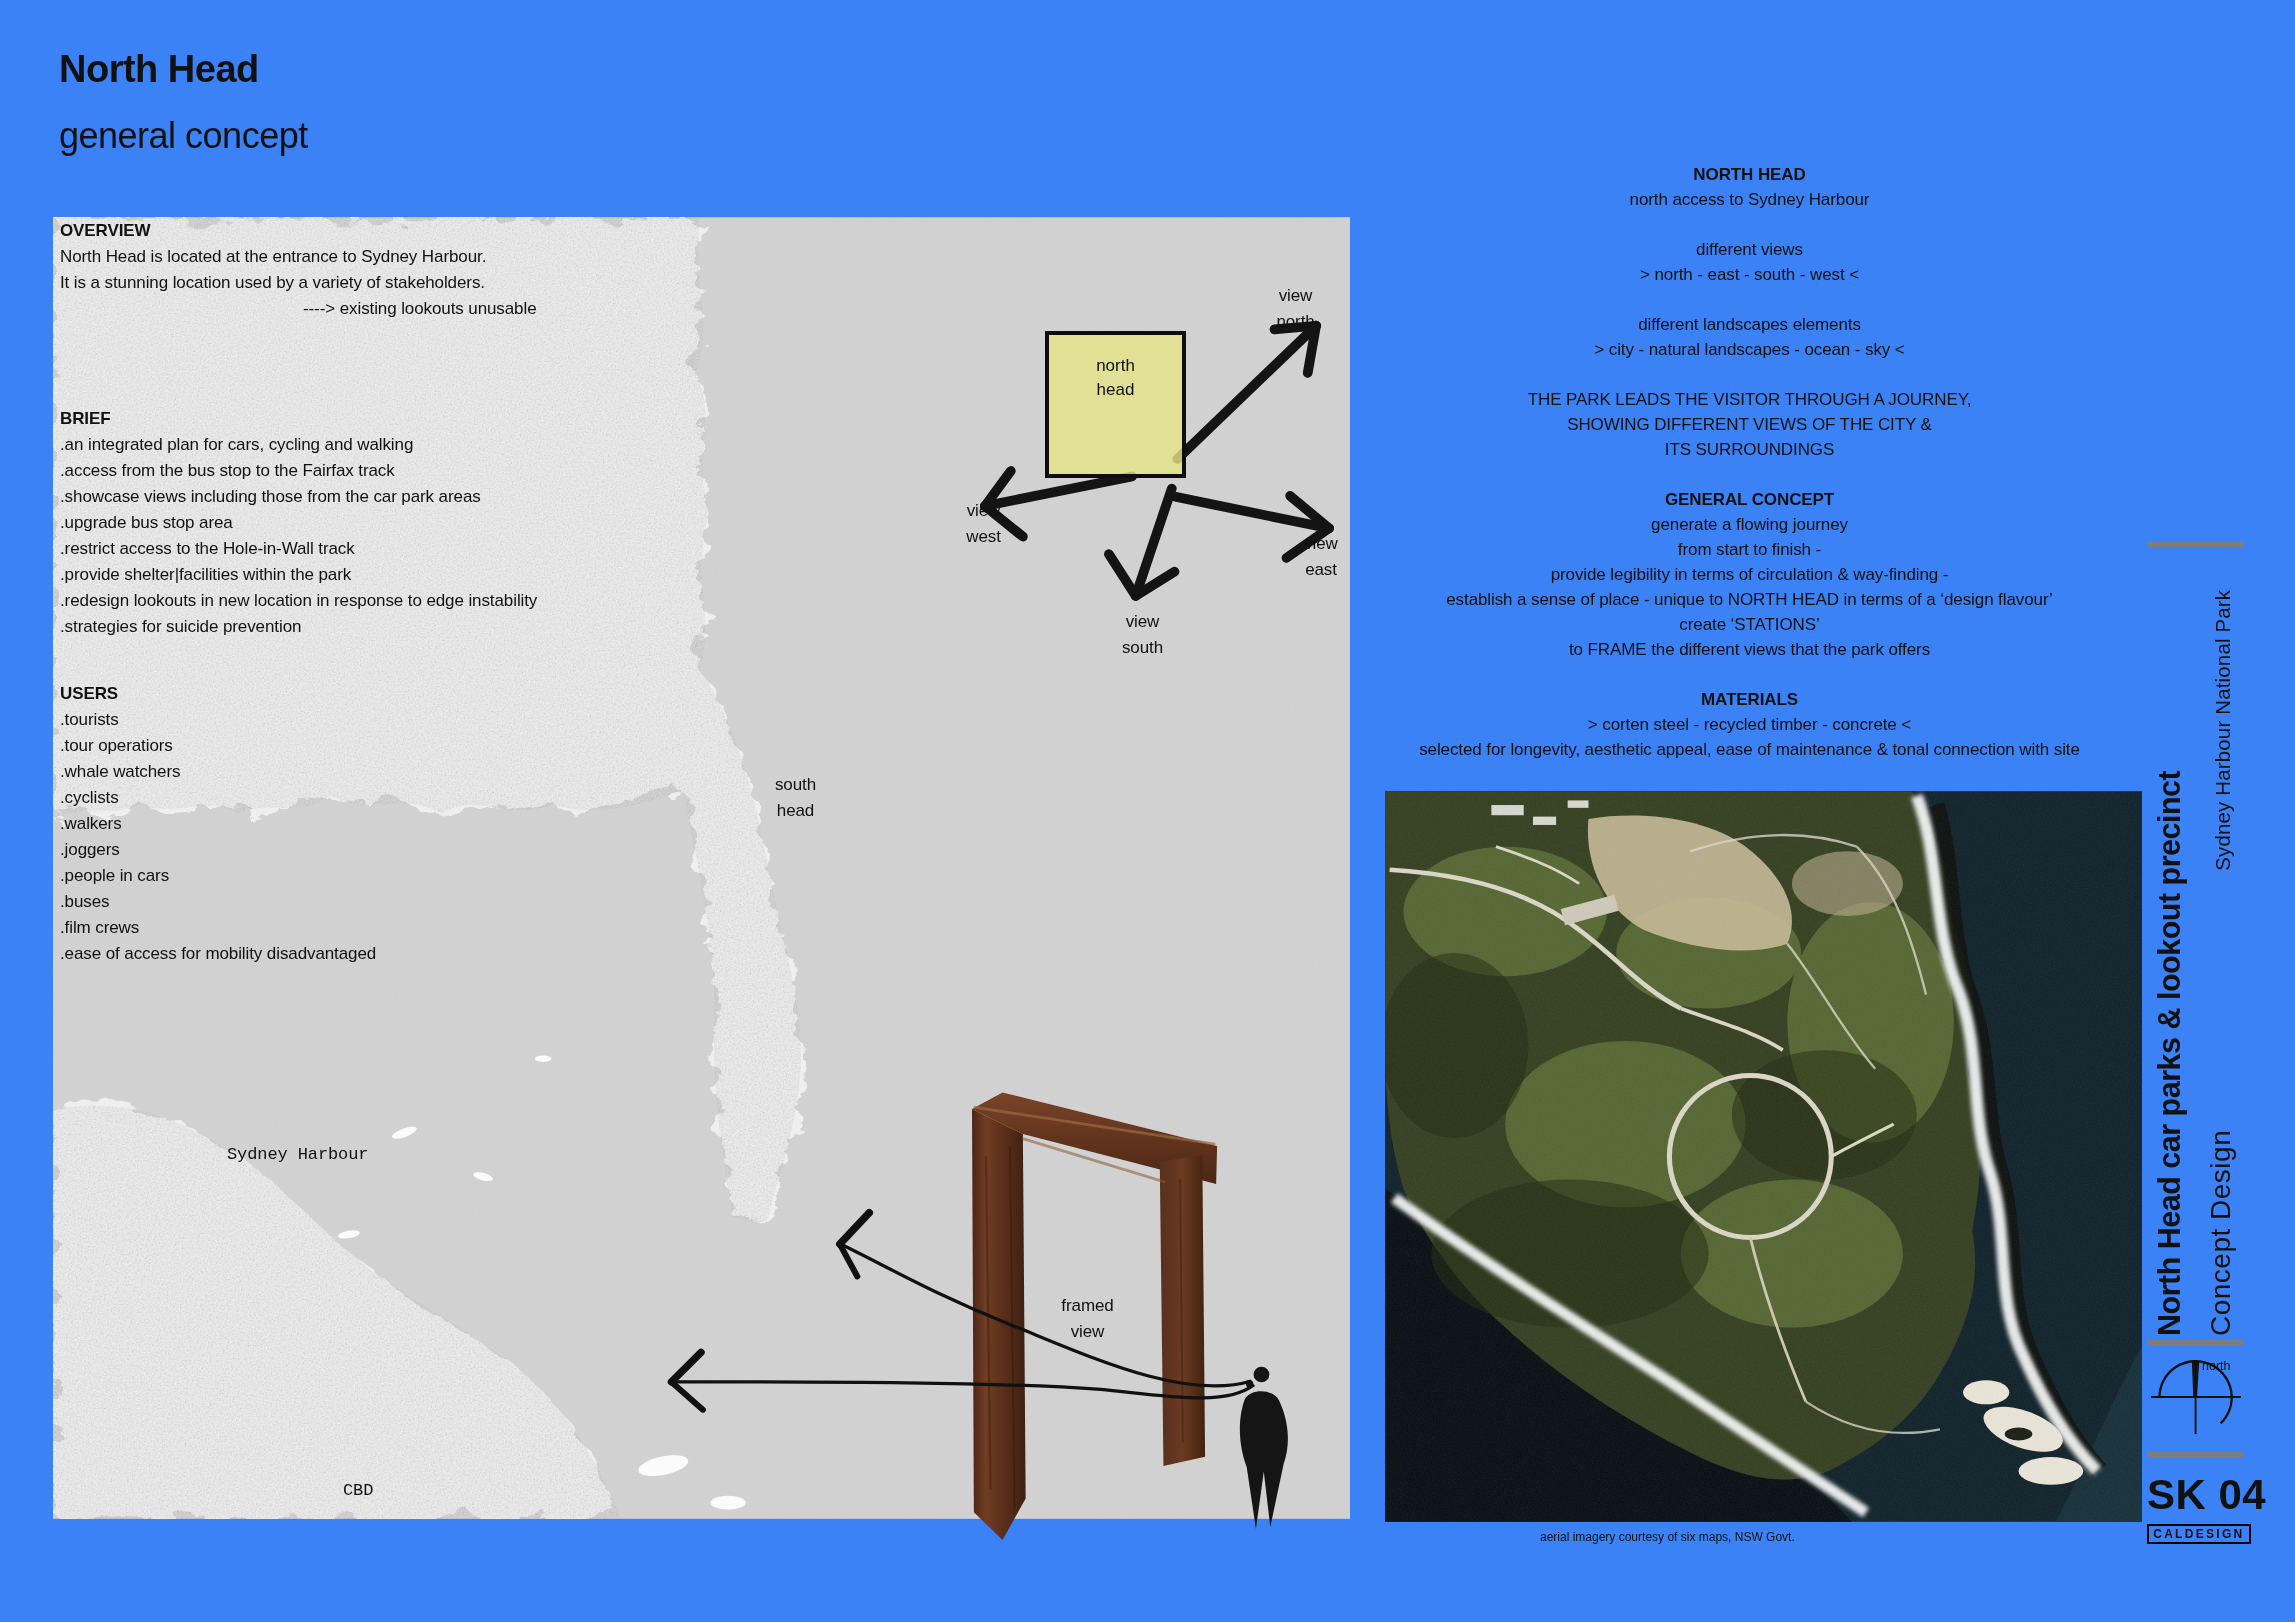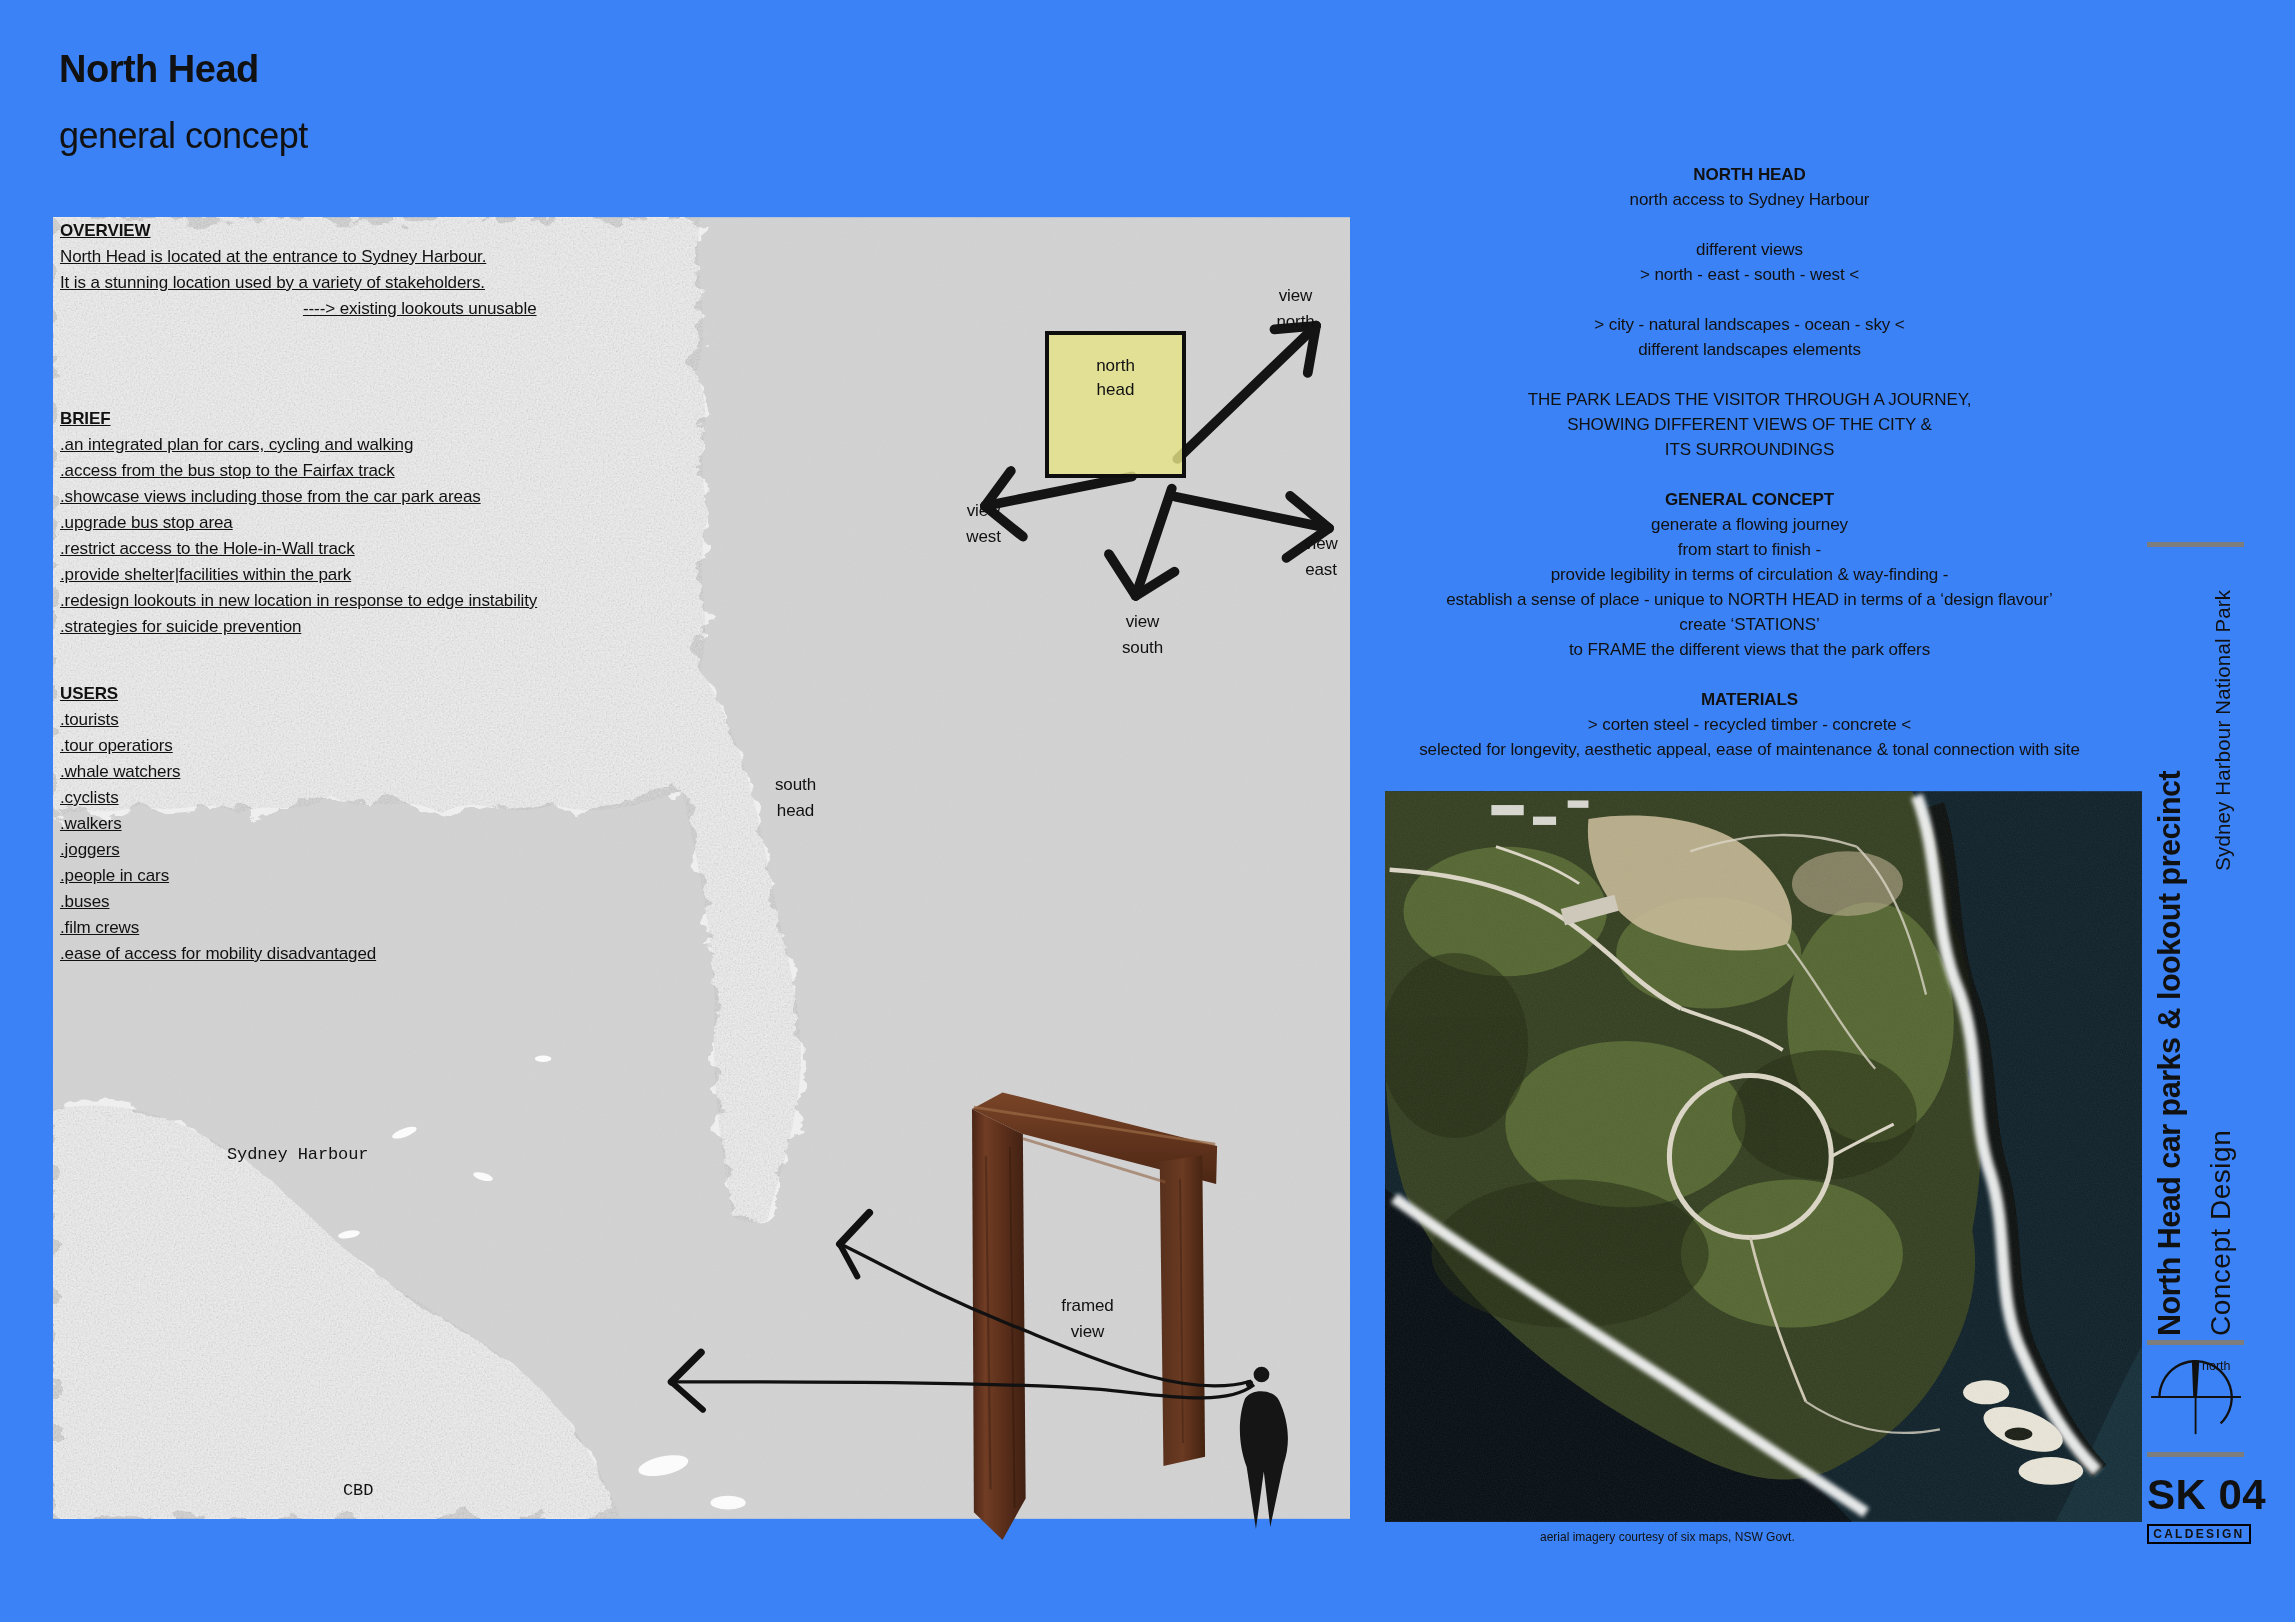--- a/index.html
+++ b/index.html
@@ -3,21 +3,21 @@
 <meta charset="utf-8">
 <style>
   html,body{margin:0;padding:0;background:#ffffff;}
   .page{position:relative;width:2295px;height:1623px;background:#3b82f6;overflow:hidden;
         font-family:"Liberation Sans",sans-serif;color:#111;}
   .abs{position:absolute;}
   h1,h2{margin:0;font-weight:normal;}
   .title{left:59px;top:48px;font-size:38px;font-weight:bold;letter-spacing:-0.5px;}
   .subtitle{left:59px;top:115px;font-size:36px;font-weight:400;letter-spacing:-0.5px;}
   .mapbg{left:53px;top:217px;z-index:1;}
-  .tblock{z-index:4;text-decoration:underline;}
+  .tblock{z-index:4;}
   .mrow{height:26px;line-height:26px;font-size:17px;white-space:nowrap;letter-spacing:-0.1px;}
   .mrow.b{font-weight:bold;}
   .ind{padding-left:243px;}
   .ovline3 span.arr{position:absolute;left:243px;}
   .lbl{z-index:4;font-size:17px;line-height:26px;text-align:center;letter-spacing:-0.1px;}
   .lbl span{display:block;}
   .single{z-index:4;font-size:17px;line-height:26px;white-space:nowrap;letter-spacing:-0.1px;font-family:Liberation Mono, monospace;}
   .ybox{left:1045px;top:331px;width:141px;height:147px;box-sizing:border-box;
         background:rgba(228,227,135,0.82);border:4.2px solid #0e0e0e;z-index:3;}
   .ybox .lblin{margin-top:18.5px;text-align:center;font-size:17px;line-height:24px;}
@@ -216,22 +216,22 @@
   </svg>
 
   <div class="abs crows">
 
   <div class="crow b">NORTH HEAD</div>
       <div class="crow">north access to Sydney Harbour</div>
       <div class="crow"></div>
       <div class="crow">different views</div>
       <div class="crow">&gt; north - east - south - west &lt;</div>
       <div class="crow"></div>
+      <div class="crow">different landscapes elements</div>
       <div class="crow">&gt; city - natural landscapes - ocean - sky &lt;</div>
-      <div class="crow">different landscapes elements</div>
       <div class="crow"></div>
       <div class="crow">THE PARK LEADS THE VISITOR THROUGH A JOURNEY,</div>
       <div class="crow">SHOWING DIFFERENT VIEWS OF THE CITY &amp;</div>
       <div class="crow">ITS SURROUNDINGS</div>
       <div class="crow"></div>
       <div class="crow b">GENERAL CONCEPT</div>
       <div class="crow">generate a flowing journey</div>
       <div class="crow">from start to finish -</div>
       <div class="crow">provide legibility in terms of circulation &amp; way-finding -</div>
       <div class="crow">establish a sense of place - unique to NORTH HEAD in terms of a ‘design flavour’</div>

